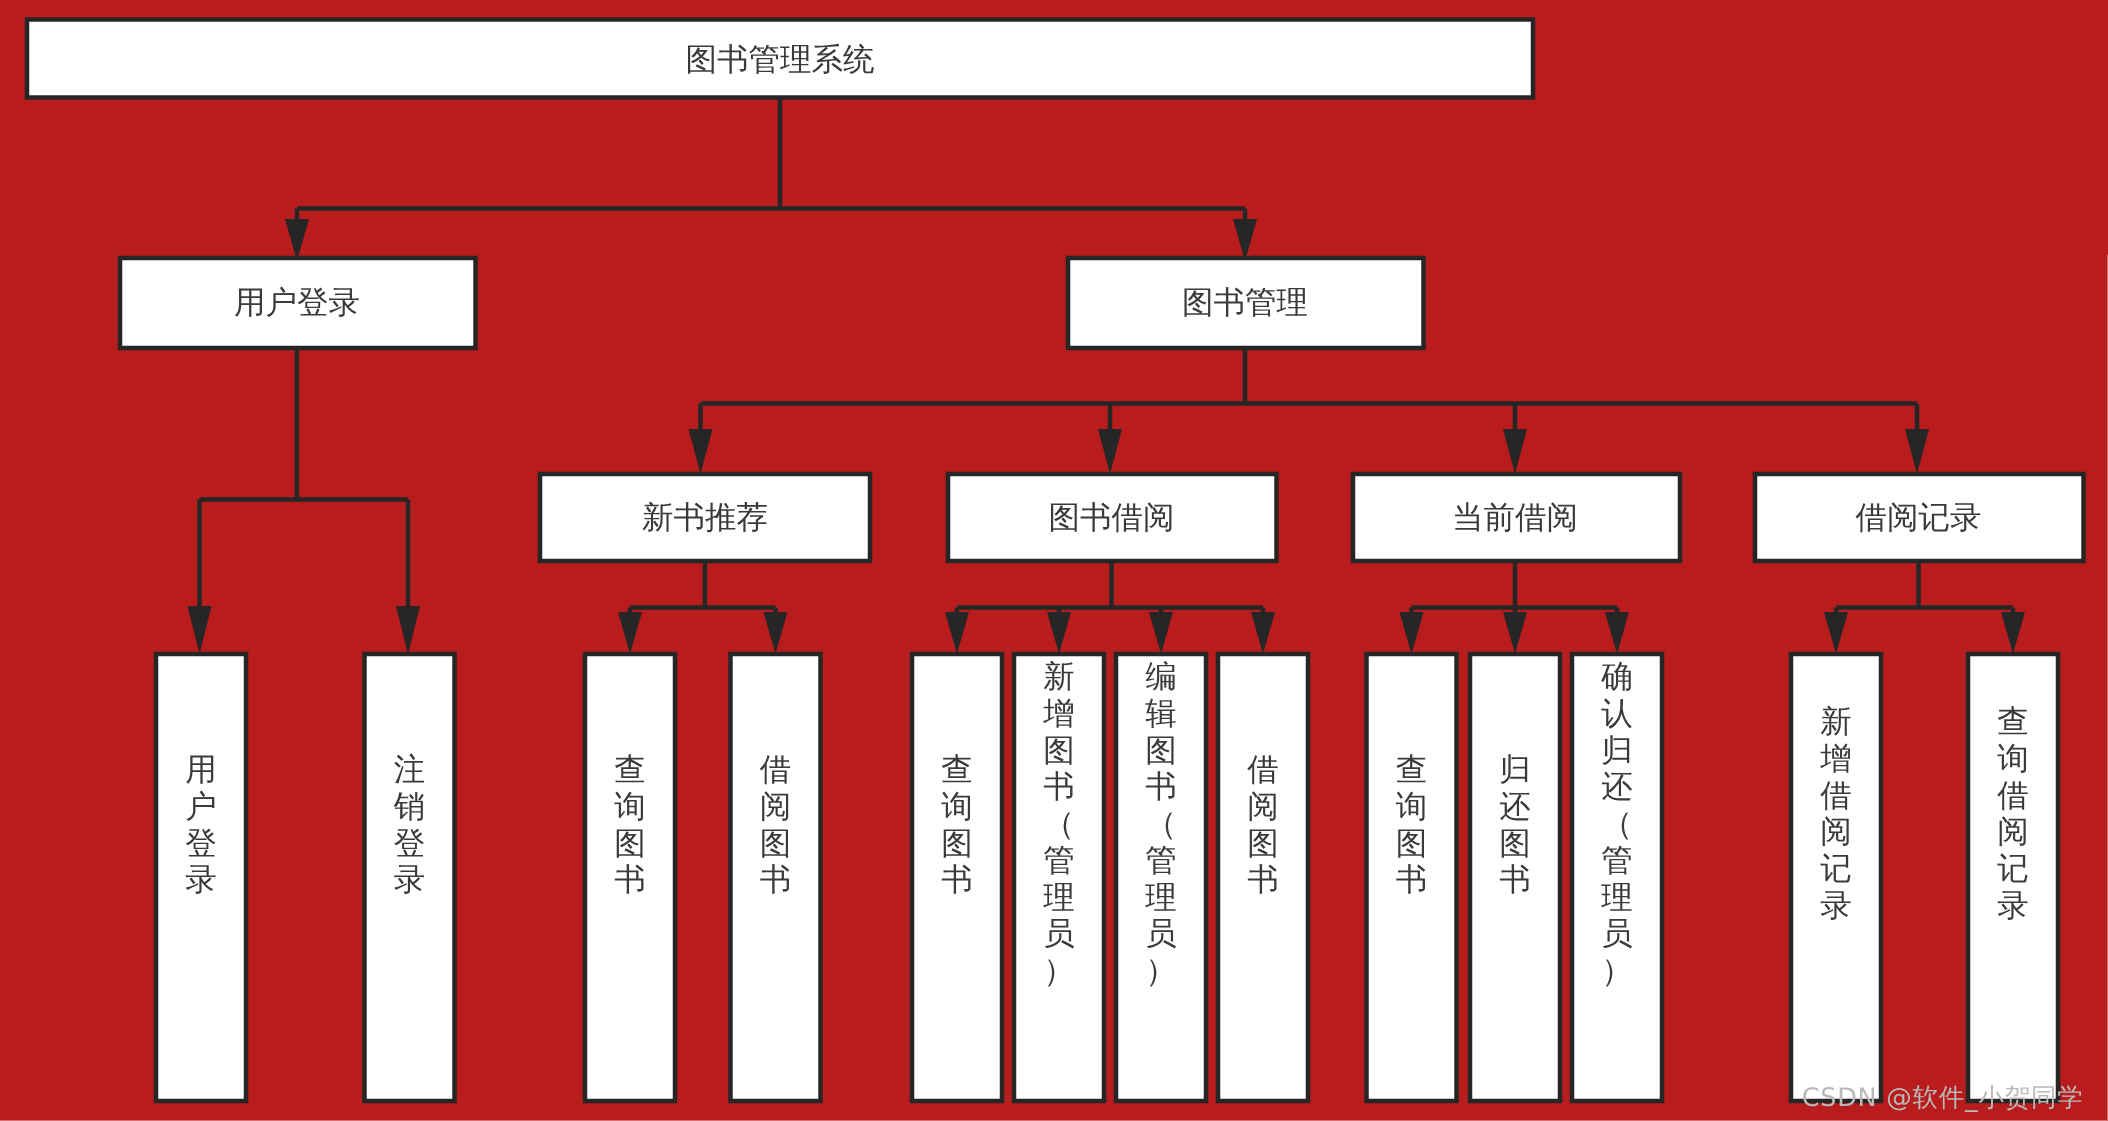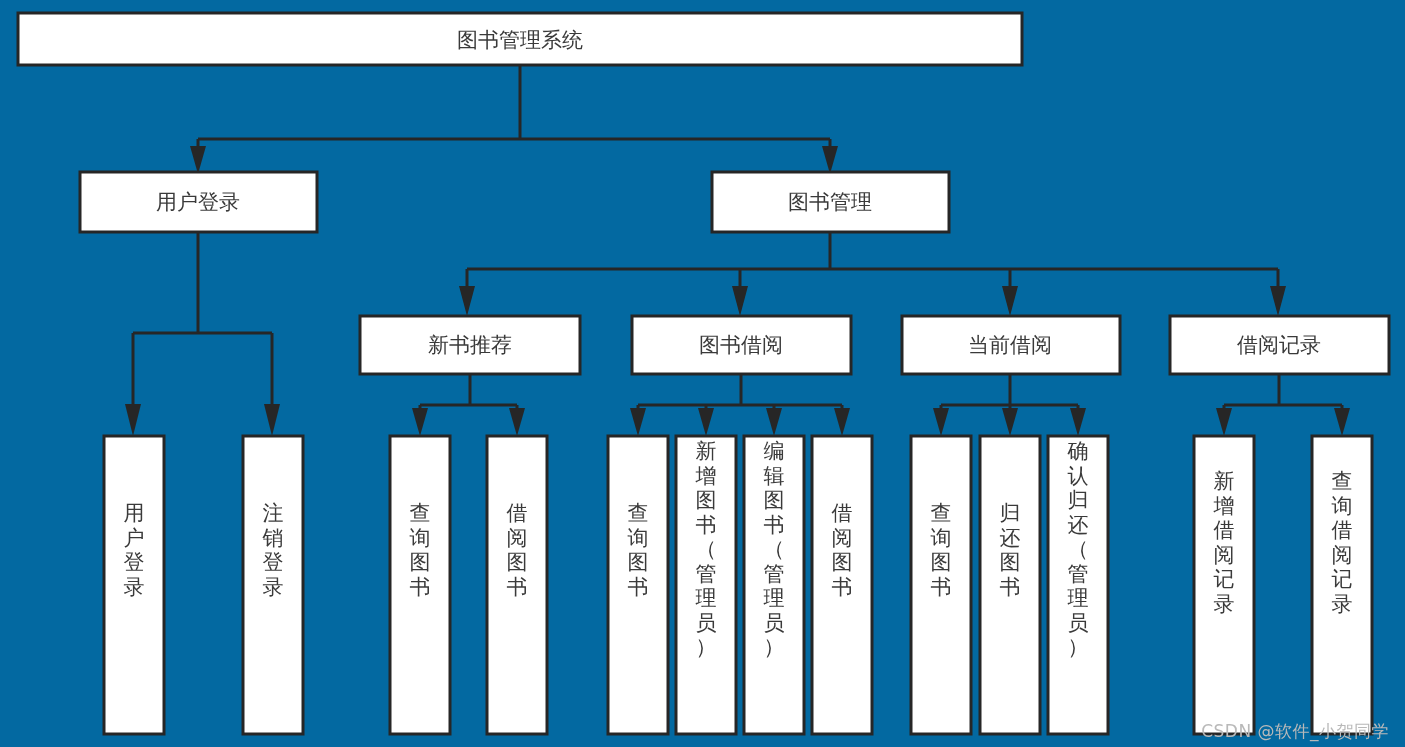--- a/index.html
+++ b/index.html
@@ -11,21 +11,21 @@
   body {
     width: 1405px;
     height: 747px;
     font-family: "DejaVu Sans", "Liberation Sans", sans-serif;
     overflow: hidden;
   }
   #diagram-root {
     position: relative;
     width: 1405px;
     height: 747px;
-    background: #0369a1;
+    background: #b91c1c;
   }
   svg.diagram-canvas {
     position: absolute;
     left: 0;
     top: 0;
     width: 1405px;
     height: 747px;
     display: block;
   }
   .node-box {

